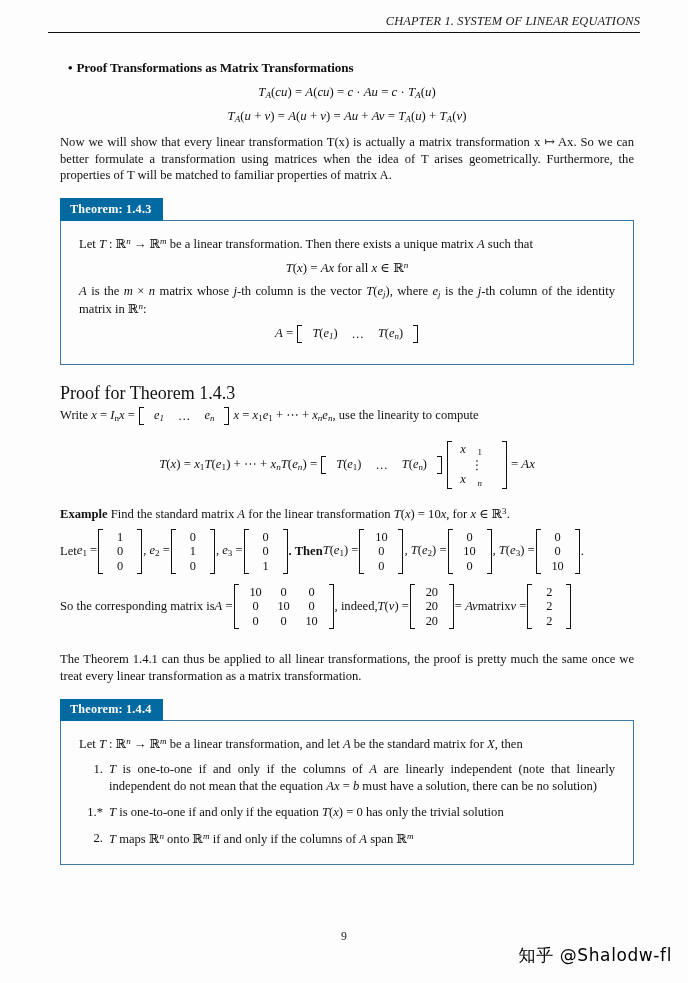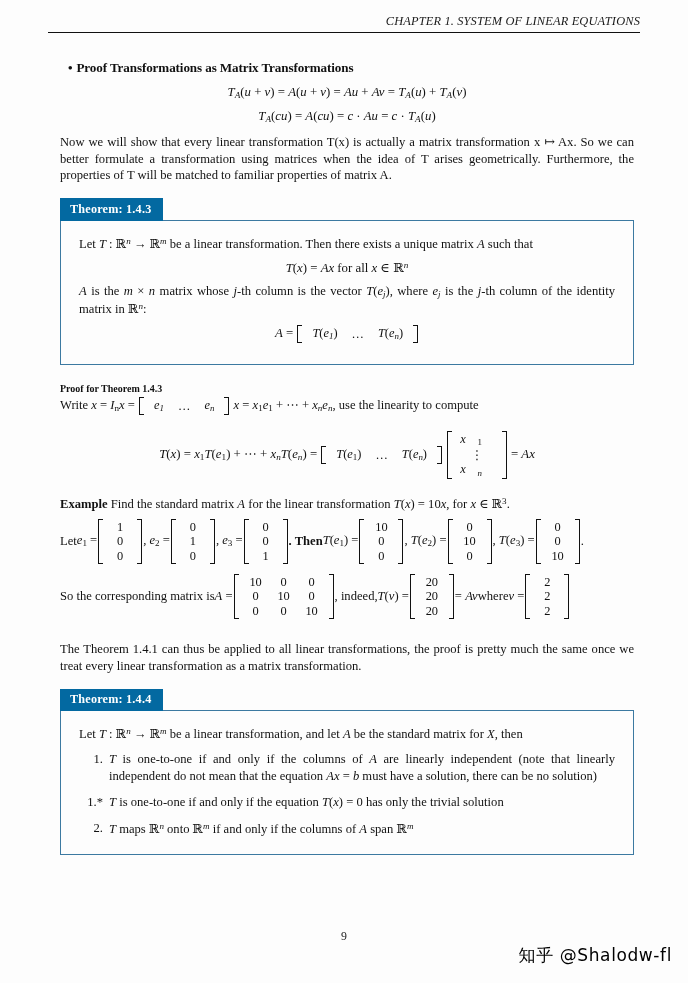--- a/index.html
+++ b/index.html
@@ -121,21 +121,21 @@
     font-size:12.6px;
     line-height:1.34;
     text-align:justify;
   }
   ol.thm-list li:last-child{margin-bottom:0;}
   ol.thm-list li .marker{
     position:absolute;left:0;top:0;width:24px;text-align:right;
   }
   
   .section-head{
-    font-weight:bold;font-size:10px;margin:18px 0 3px 0;
+    font-weight:normal;font-size:18px;margin:18px 0 3px 0;
   }
   .inline-head{font-weight:bold;}
   .exline{
     font-size:12.6px;line-height:1.0;
     margin:6px 0 0 0;
     display:flex;align-items:center;flex-wrap:nowrap;
   }
   .exline .seg{white-space:nowrap;}
   
   .folio{
@@ -160,25 +160,25 @@
   <div class="header-rule"></div>
 
   <div class="content">
 
     <div class="bullet-head">
       <span class="dot">•</span><span>Proof Transformations as Matrix Transformations</span>
     </div>
 
 
     <div class="eq">
+      <i>T</i><span class="sub">A</span>(<i>cu</i>) <span class="op">=</span> <i>A</i>(<i>cu</i>) <span class="op">=</span> <i>c</i> · <i>Au</i> <span class="op">=</span> <i>c</i> · <i>T</i><span class="sub">A</span>(<i>u</i>)
+    </div>
+
+    <div class="eq">
       <i>T</i><span class="sub">A</span>(<i>u</i> <span class="op">+</span> <i>v</i>) <span class="op">=</span> <i>A</i>(<i>u</i> <span class="op">+</span> <i>v</i>) <span class="op">=</span> <i>Au</i> <span class="op">+</span> <i>Av</i> <span class="op">=</span> <i>T</i><span class="sub">A</span>(<i>u</i>) <span class="op">+</span> <i>T</i><span class="sub">A</span>(<i>v</i>)
-    </div>
-
-    <div class="eq">
-      <i>T</i><span class="sub">A</span>(<i>cu</i>) <span class="op">=</span> <i>A</i>(<i>cu</i>) <span class="op">=</span> <i>c</i> · <i>Au</i> <span class="op">=</span> <i>c</i> · <i>T</i><span class="sub">A</span>(<i>u</i>)
     </div>
 
     <p class="body">Now we will show that every linear transformation T(x) is actually a matrix transformation x ↦ Ax. So we can better formulate a transformation using matrices when the idea of T arises geometrically. Furthermore, the properties of T will be matched to familiar properties of matrix A.</p>
 
     <div class="thm-wrap">
       <div class="thm-tab">Theorem: 1.4.3</div>
       <div class="thm-box">
         <p>
           <span>Let </span><i>T</i> : <span class="bb">ℝ</span><span class="sup">n</span> → <span class="bb">ℝ</span><span class="sup">m</span><span> be a linear transformation. Then there exists a unique matrix </span><i>A</i><span> such that</span>
         </p>
@@ -388,21 +388,21 @@
             <span class="row">
               <span>20</span>
             </span>
             <span class="row">
               <span>20</span>
             </span>
         </span>
           <span class="br r"></span>
       </span>
       <span class="seg"><span class="op">=</span> <i>Av</i></span>
-        <span class="seg"> where </span>
+        <span class="seg"> matrix </span>
         <span class="seg"><i>v</i> <span class="op">=</span></span>
       <span class="mat">
         <span class="br l"></span>
           <span class="cells">
           <span class="row">
               <span>2</span>
             </span>
             <span class="row">
               <span>2</span>
             </span>

